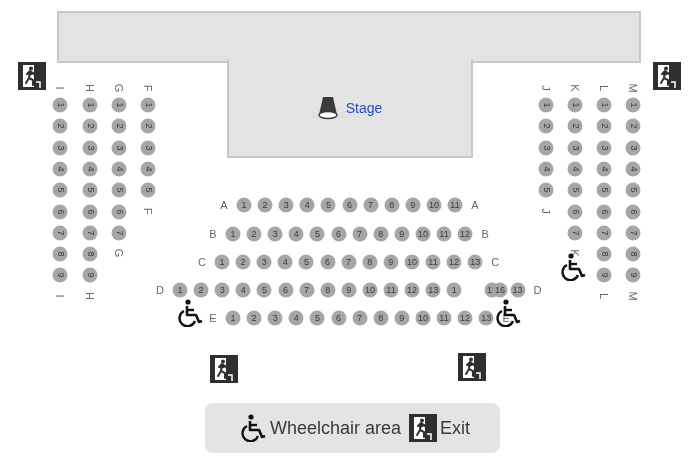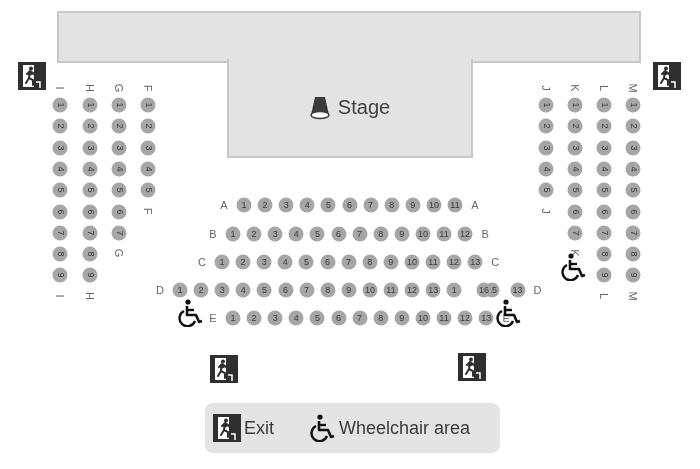--- a/index.html
+++ b/index.html
@@ -1,20 +1,20 @@
 <!DOCTYPE html>
 <html><head>
 <meta charset="utf-8">
 <style>
   html,body{margin:0;padding:0;background:#ffffff;}
   body{width:700px;height:469px;position:relative;overflow:hidden;font-family:"Liberation Sans","DejaVu Sans",sans-serif;color:#444;}
   .abs{position:absolute;}
   .backstage{left:57px;top:11px;width:580px;height:48px;background:#e3e3e3;border:2px solid #c8c8c8;box-sizing:content-box;}
   .stage{left:227px;top:59px;width:242px;height:97px;background:#e3e3e3;border:2px solid #c8c8c8;border-top:none;display:flex;align-items:center;justify-content:center;gap:8px;}
-  .stage-label{font-size:20px;color:#404040;}
+  .stage-label{font-size:14px;color:#1d4ed8;}
   .seat{position:absolute;width:15px;height:15px;border-radius:50%;background:#a6a6a6;color:#3b3b3b;font-size:9px;line-height:15px;text-align:center;transform:translate(-50%,-50%);cursor:pointer;}
   .seat.rot span{display:inline-block;transform:rotate(90deg);}
   .rowlabel{position:absolute;font-size:11px;color:#666;transform:translate(-50%,-50%);}
   .rowlabel.rot{transform:translate(-50%,-50%) rotate(90deg);}
   .exit{position:absolute;width:28px;height:28px;}
   .wc{position:absolute;width:26px;height:28px;}
   .legend{left:205px;top:403px;width:295px;height:50px;background:#e4e4e4;border-radius:8px;display:flex;align-items:center;}
   .legend-item{display:flex;align-items:center;gap:3px;font-size:18px;color:#3a3a3a;}
 </style>
 </head>
@@ -157,21 +157,21 @@
     <div class="seat" title="D6" style="left: 285.5px; top: 290px;"><span>6</span></div>
     <div class="seat" title="D7" style="left: 306.6px; top: 290px;"><span>7</span></div>
     <div class="seat" title="D8" style="left: 327.7px; top: 290px;"><span>8</span></div>
     <div class="seat" title="D9" style="left: 348.8px; top: 290px;"><span>9</span></div>
     <div class="seat" title="D10" style="left: 369.9px; top: 290px;"><span>10</span></div>
     <div class="seat" title="D11" style="left: 391px; top: 290px;"><span>11</span></div>
     <div class="seat" title="D12" style="left: 412.1px; top: 290px;"><span>12</span></div>
     <div class="seat" title="D13" style="left: 433.2px; top: 290px;"><span>13</span></div>
     <div class="seat" title="D14" style="left: 454.3px; top: 290px;"><span>1</span></div>
     <div class="seat" title="D15" style="left: 492px; top: 290px;"><span>15</span></div>
-    <div class="seat" title="D16" style="left: 484px; top: 290px;"><span>16</span></div>
+    <div class="seat" title="D16" style="left: 500px; top: 290px;"><span>16</span></div>
     <div class="seat" title="D17" style="left: 517.6px; top: 290px;"><span>13</span></div>
     <div class="rowlabel" style="left: 537.6px; top: 290px;">D</div>
     <div class="rowlabel" style="left: 213px; top: 318px;">E</div>
     <div class="seat" title="E1" style="left: 233px; top: 318px;"><span>1</span></div>
     <div class="seat" title="E2" style="left: 254.1px; top: 318px;"><span>2</span></div>
     <div class="seat" title="E3" style="left: 275.2px; top: 318px;"><span>3</span></div>
     <div class="seat" title="E4" style="left: 296.3px; top: 318px;"><span>4</span></div>
     <div class="seat" title="E5" style="left: 317.4px; top: 318px;"><span>5</span></div>
     <div class="seat" title="E6" style="left: 338.5px; top: 318px;"><span>6</span></div>
     <div class="seat" title="E7" style="left: 359.6px; top: 318px;"><span>7</span></div>
@@ -228,33 +228,33 @@
       </svg></div>
     <div class="wc" style="left: 561px; top: 253px;"><svg width="100%" height="100%" viewBox="0 0 26 28">
         <circle cx="10" cy="3" r="2.6" fill="#111"></circle>
         <path d="M9 7 L9 16 L18 16 L21 23 L24 22" stroke="#111" stroke-width="2.6" fill="none" stroke-linejoin="round"></path>
         <path d="M9 11 L16 11" stroke="#111" stroke-width="2.4"></path>
         <path d="M6 12 A8 8 0 1 0 17 22" stroke="#111" stroke-width="2.4" fill="none"></path>
       </svg></div>
   </div>
 
 <div class="abs legend">
+  <div class="legend-item" style="margin-left:36px;">
+    <span class="wc-svg-slot" style="display: inline-block; width: 26px; height: 28px;"><svg width="100%" height="100%" viewBox="0 0 26 28">
+          <circle cx="10" cy="3" r="2.6" fill="#111"></circle>
+          <path d="M9 7 L9 16 L18 16 L21 23 L24 22" stroke="#111" stroke-width="2.6" fill="none" stroke-linejoin="round"></path>
+          <path d="M9 11 L16 11" stroke="#111" stroke-width="2.4"></path>
+          <path d="M6 12 A8 8 0 1 0 17 22" stroke="#111" stroke-width="2.4" fill="none"></path>
+        </svg></span>
+    <span>Wheelchair area</span>
+  </div>
   <div class="legend-item" style="margin-left:8px;">
     <span class="exit-svg-slot" style="display: inline-block; width: 28px; height: 30px;"><svg width="100%" height="100%" viewBox="0 0 28 28">
           <rect x="0" y="0" width="28" height="28" fill="#2f2f2f"></rect>
           <rect x="5" y="3" width="18" height="22" fill="#fff"></rect>
           <rect x="16" y="3" width="7" height="25" fill="#2f2f2f"></rect>
           <circle cx="13" cy="6.5" r="2" fill="#2f2f2f"></circle>
           <path d="M9 12 L12 9 L15 11 L18 14 M12 9 L11 16 L8 21 M11 16 L15 18 L15 23 M15 11 L11 13" stroke="#2f2f2f" stroke-width="2" fill="none" stroke-linecap="round"></path>
           <path d="M18 20 L22 20 L22 26" stroke="#fff" stroke-width="1.5" fill="none"></path>
         </svg></span>
     <span>Exit</span>
   </div>
-  <div class="legend-item" style="margin-left:36px;">
-    <span class="wc-svg-slot" style="display: inline-block; width: 26px; height: 28px;"><svg width="100%" height="100%" viewBox="0 0 26 28">
-          <circle cx="10" cy="3" r="2.6" fill="#111"></circle>
-          <path d="M9 7 L9 16 L18 16 L21 23 L24 22" stroke="#111" stroke-width="2.6" fill="none" stroke-linejoin="round"></path>
-          <path d="M9 11 L16 11" stroke="#111" stroke-width="2.4"></path>
-          <path d="M6 12 A8 8 0 1 0 17 22" stroke="#111" stroke-width="2.4" fill="none"></path>
-        </svg></span>
-    <span>Wheelchair area</span>
-  </div>
 </div>
 
 </body></html>

